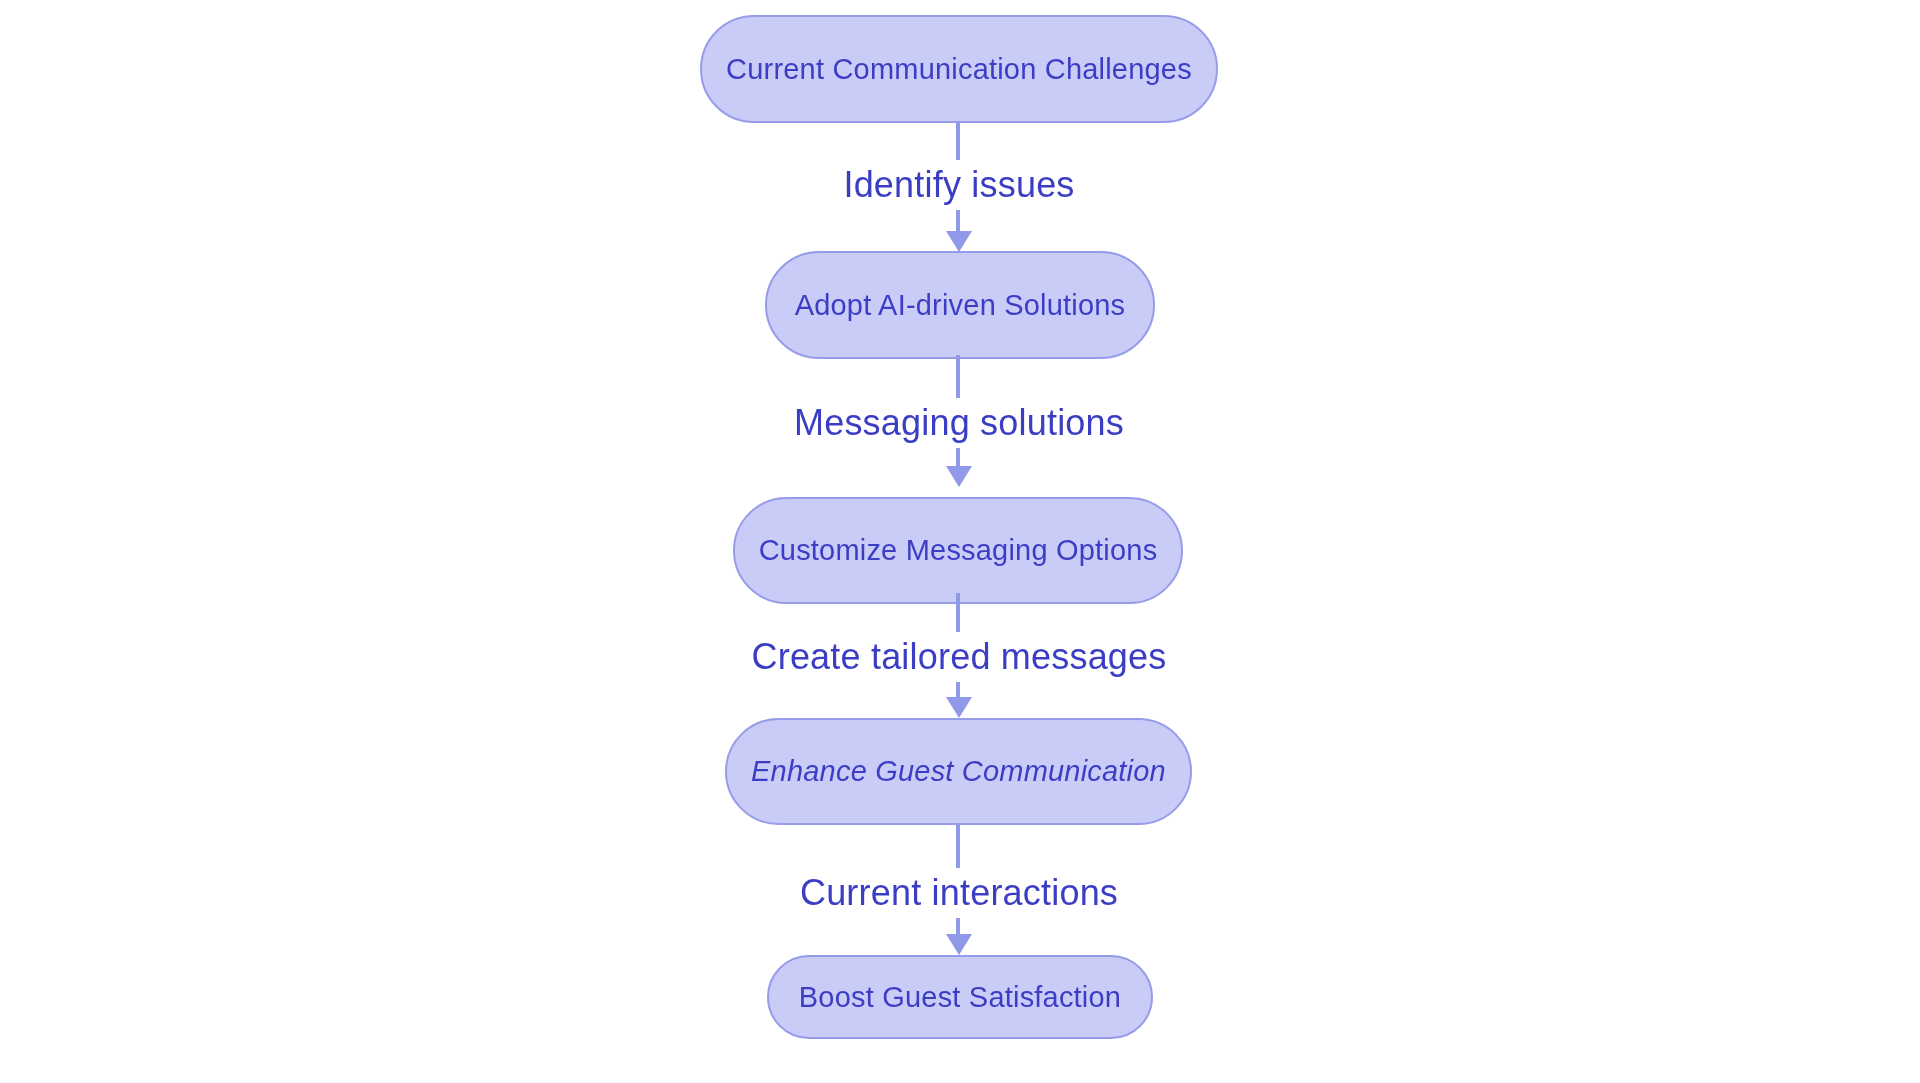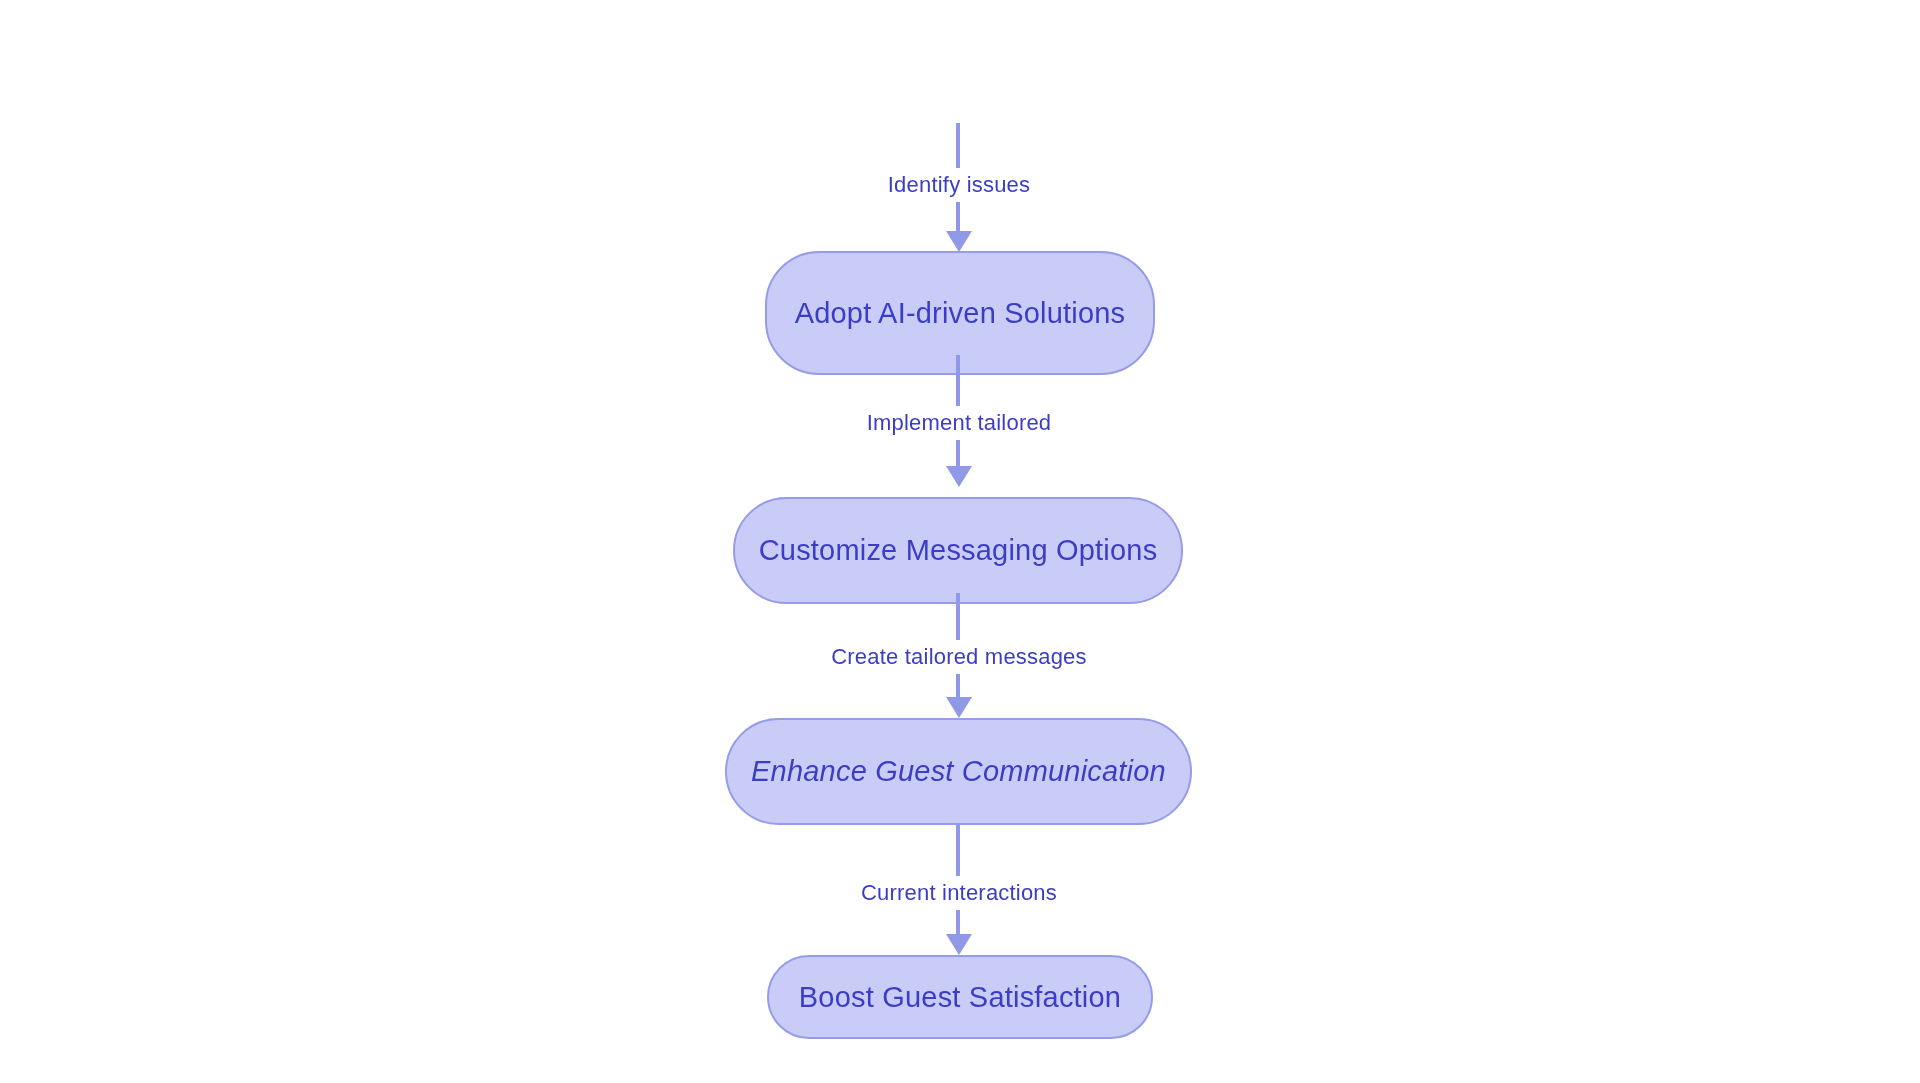--- a/index.html
+++ b/index.html
@@ -47,32 +47,35 @@
     border-right: 13px solid transparent;
     border-top: 21px solid var(--arrow);
   }
   .edge-label {
     position: absolute;
     left: 959px;
     transform: translate(-50%, -50%);
     background: var(--bg);
     padding: 4px 10px;
     color: var(--text);
-    font-size: 22px;
+    font-size: 36px;
     letter-spacing: 0.2px;
     white-space: nowrap;
   }
 </style>
 </head>
 <body>
 
 <div class="canvas">
 
+  <div class="node" style="left:700px; top:15px; width:518px; height:108px;">
+    <span class="node-label">Current Communication Challenges</span>
+  </div>
 
-  <div class="node" style="left:765px; top:251px; width:390px; height:124px;">
+  <div class="node" style="left:765px; top:251px; width:390px; height:108px;">
     <span class="node-label">Adopt AI-driven Solutions</span>
   </div>
 
   <div class="node" style="left:733px; top:486px; width:450px; height:107px;margin-top:11px;">
     <span class="node-label">Customize Messaging Options</span>
   </div>
 
   <div class="node" style="left:725px; top:718px; width:467px; height:107px;font-style:italic;">
     <span class="node-label">Enhance Guest Communication</span>
   </div>
@@ -80,21 +83,21 @@
   <div class="node" style="left:767px; top:955px; width:386px; height:84px;">
     <span class="node-label">Boost Guest Satisfaction</span>
   </div>
 
   <div class="edge-line" style="left:956px; top:123px; height:108px;"></div>
   <div class="arrow-head" style="left:946px; top:231px;"></div>
   <div class="edge-label" style="top:185px;">Identify issues</div>
 
   <div class="edge-line" style="left:956px; top:355px; height:111px;"></div>
   <div class="arrow-head" style="left:946px; top:466px;"></div>
-  <div class="edge-label" style="top:423px;">Implement tailored</div>
+  <div class="edge-label" style="top:423px;">Messaging solutions</div>
 
   <div class="edge-line" style="left:956px; top:593px; height:105px;"></div>
   <div class="arrow-head" style="left:946px; top:697px;"></div>
   <div class="edge-label" style="top:657px;">Create tailored messages</div>
 
   <div class="edge-line" style="left:956px; top:825px; height:110px;"></div>
   <div class="arrow-head" style="left:946px; top:934px;"></div>
   <div class="edge-label" style="top:893px;">Current interactions</div>
 
 </div>

